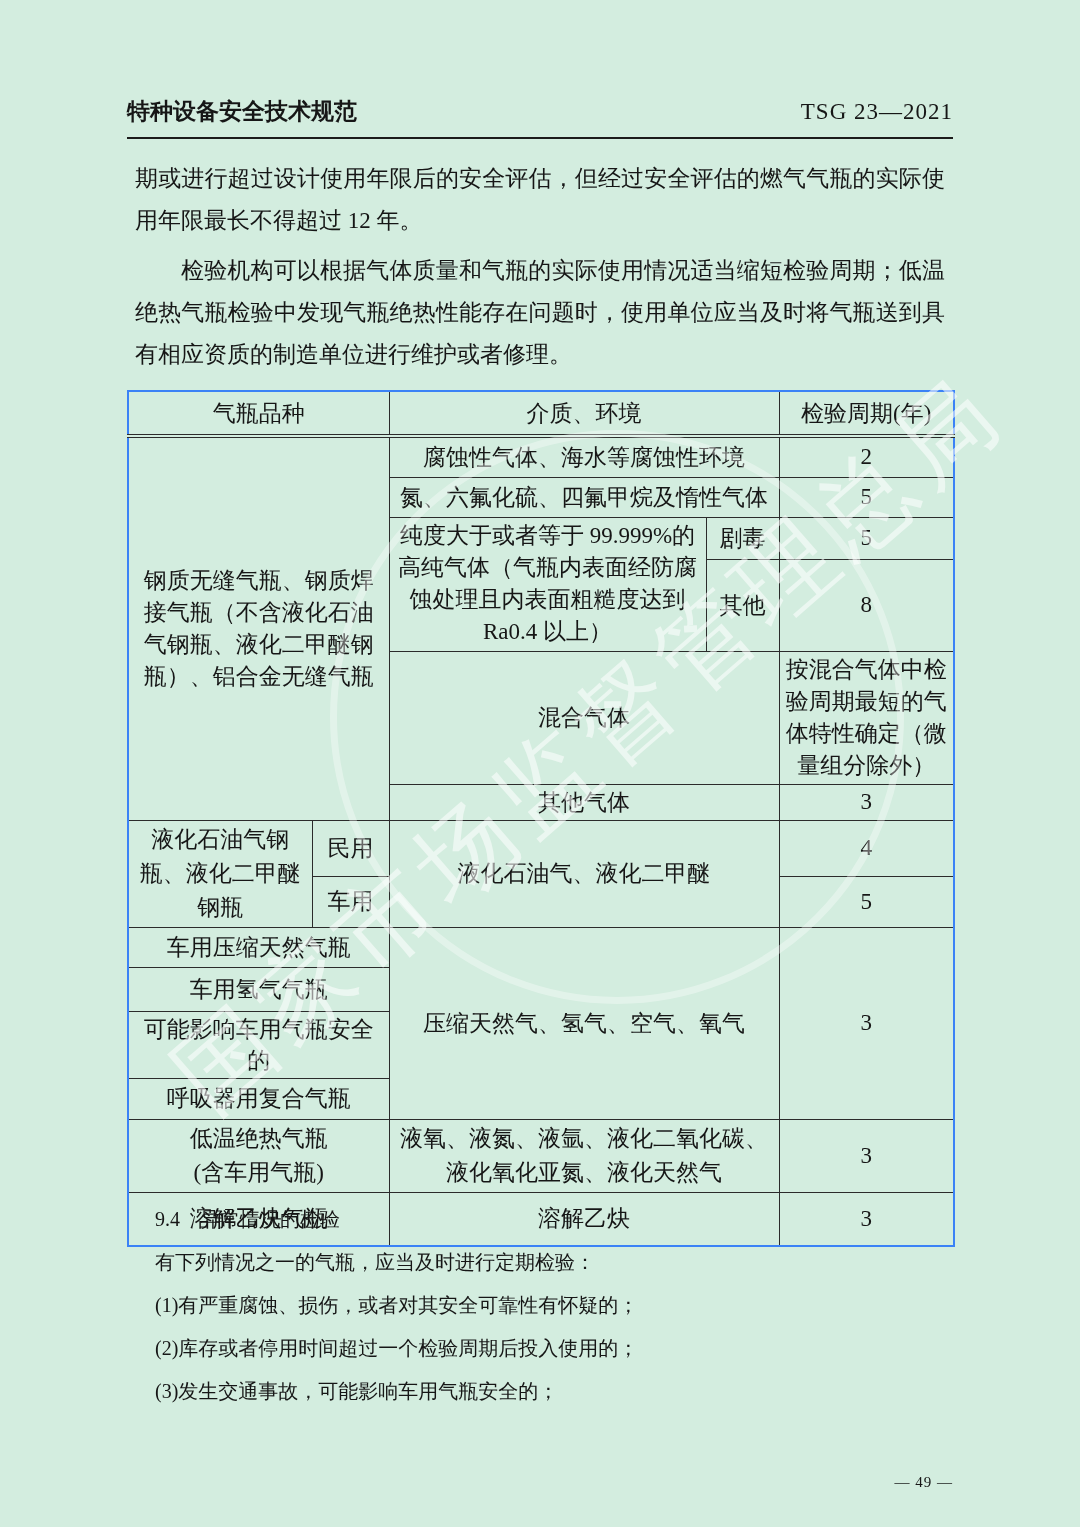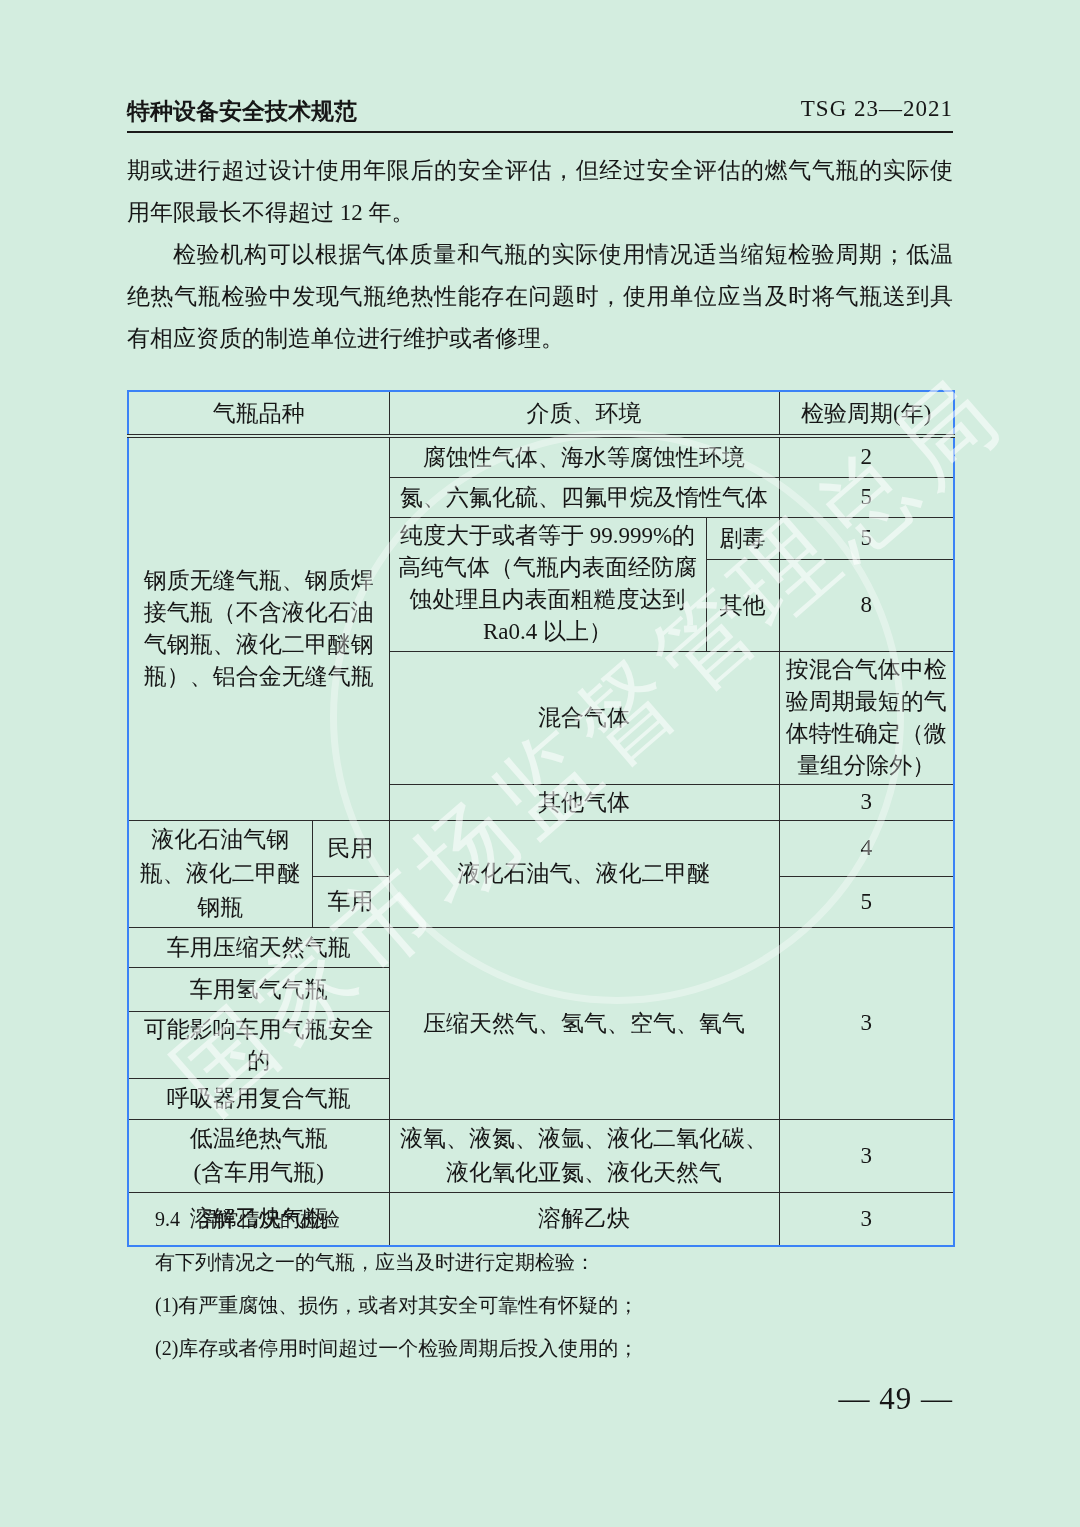--- a/index.html
+++ b/index.html
@@ -7,31 +7,31 @@
     position:relative;
     width:1080px;height:1527px;
     background:#d3eddf;
     overflow:hidden;
     font-family:"Liberation Serif","DejaVu Serif",serif;
     color:#161616;
   }
   
   .header{
     position:absolute;left:127px;top:96px;width:826px;
-    display:flex;justify-content:space-between;align-items:flex-start;
-    border-bottom:2px solid #1b1b1b;padding-bottom:4px;
+    display:flex;justify-content:space-between;align-items:center;
+    border-bottom:2px solid #1b1b1b;padding-bottom:10px;
   }
   .header-left{font-family:"Liberation Sans","DejaVu Sans",sans-serif;font-weight:bold;font-size:23px;}
   .header-right{font-size:23px;letter-spacing:1px;}
   
   .content{
     position:absolute;left:127px;top:150px;width:826px;
     font-size:23px;line-height:42px;text-align:justify;
   }
-  .content p{margin:0;}
+  .content p{margin:8px;}
   .content p.indent{text-indent:2em;}
   
   .table-title{
     position:absolute;left:127px;top:352px;width:826px;
     text-align:center;font-size:24px;
   }
   table.t{
     position:absolute;left:127px;top:390px;width:826px;
     border-collapse:collapse;table-layout:fixed;
     border:2px solid #3b82f6;
@@ -51,22 +51,22 @@
   td.pad-xs{padding:2px 2px;}
   td.lh-norm{line-height:34px;}
   
   .section{
     position:absolute;left:155px;top:1198px;width:810px;
     font-size:20px;line-height:43px;
   }
   .section div{white-space:nowrap;}
   
   .page-num{
-    position:absolute;right:127px;top:1381px;
-    font-size:31px;letter-spacing:1px;
+    position:absolute;right:127px;top:1474px;
+    font-size:15px;letter-spacing:1px;
   }
   .brand{
     position:absolute;right:22px;top:1460px;
     display:flex;align-items:center;gap:8px;
   }
   .brand-text{
     font-family:"Liberation Sans","DejaVu Sans",sans-serif;
     font-size:35px;color:rgba(255,255,255,0.95);
     text-shadow:2px 3px 3px rgba(110,122,116,0.6);
     letter-spacing:1px;
@@ -185,20 +185,21 @@
         <td>3</td>
       </tr>
     </tbody>
   </table>
 
   <div class="section">
     <div>9.4　异常情况的检验</div>
     <div>有下列情况之一的气瓶，应当及时进行定期检验：</div>
     <div>(1)有严重腐蚀、损伤，或者对其安全可靠性有怀疑的；</div>
     <div>(2)库存或者停用时间超过一个检验周期后投入使用的；</div>
+    <div>(3)发生交通事故，可能影响车用气瓶安全的；</div>
   </div>
 
   <div class="page-num">— 49 —</div>
 
   <div class="watermark-layer">
     <div class="watermark-circle"></div>
     <div class="watermark-text">国家市场监督管理总局</div>
   </div>
 
 

